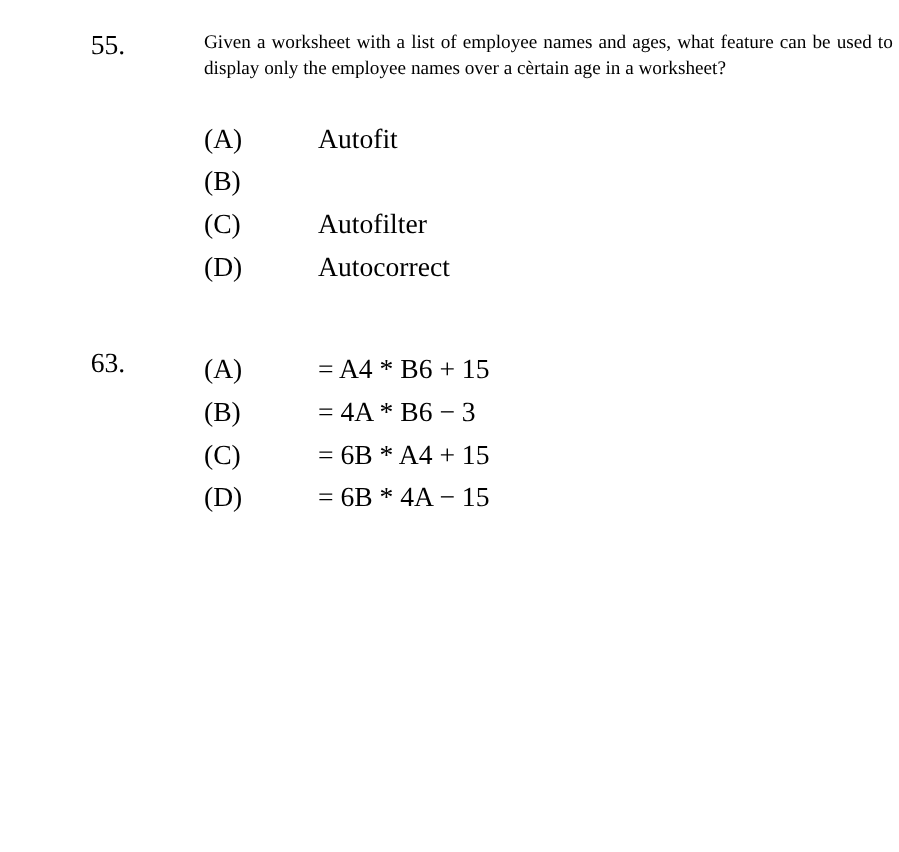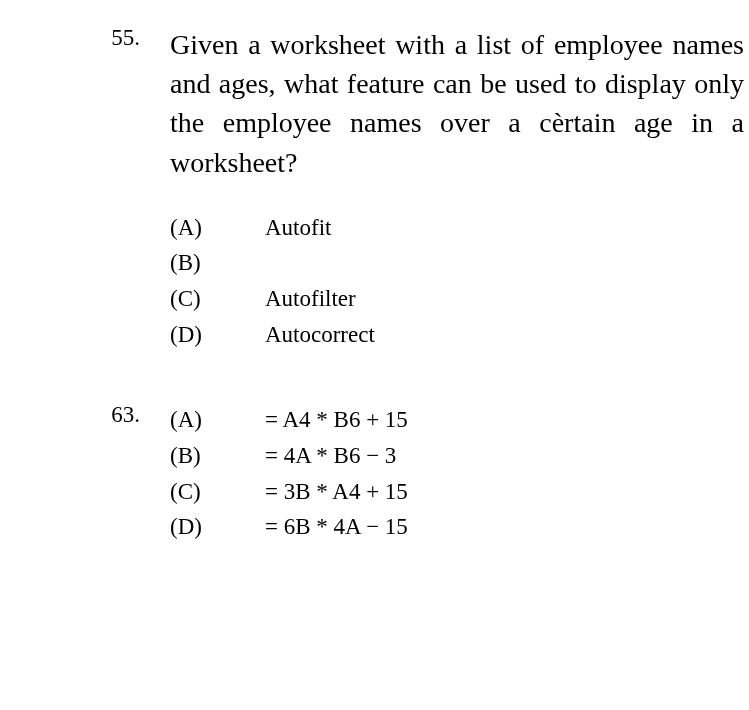--- a/index.html
+++ b/index.html
@@ -16,28 +16,28 @@
       padding: 25px 5px 20px 40px;
     }
     .question-block {
       display: flex;
       margin-bottom: 50px;
     }
     .question-number {
       width: 130px;
       flex-shrink: 0;
       font-size: 23px;
-      text-align: right;
+      text-align: center;
       padding-right: 30px;
     }
     .question-content {
       flex: 1;
     }
     .question-text {
-      font-size: 28px;
+      font-size: 16px;
       line-height: 1.4;
       text-align: justify;
       margin-bottom: 28px;
     }
     .options {
       padding-left: 0;
     }
     .option-row {
       display: flex;
       font-size: 23px;
@@ -85,21 +85,21 @@
       <div class="option-row">
         <div class="option-letter">(A)</div>
         <div class="option-text">= A4 * B6 + 15</div>
       </div>
       <div class="option-row">
         <div class="option-letter">(B)</div>
         <div class="option-text">= 4A * B6 − 3</div>
       </div>
       <div class="option-row">
         <div class="option-letter">(C)</div>
-        <div class="option-text">= 3B * A4 + 15</div>
+        <div class="option-text">= 6B * A4 + 15</div>
       </div>
       <div class="option-row">
         <div class="option-letter">(D)</div>
         <div class="option-text">= 6B * 4A − 15</div>
       </div>
     </div>
   </div>
 </div>
 
 </body></html>

